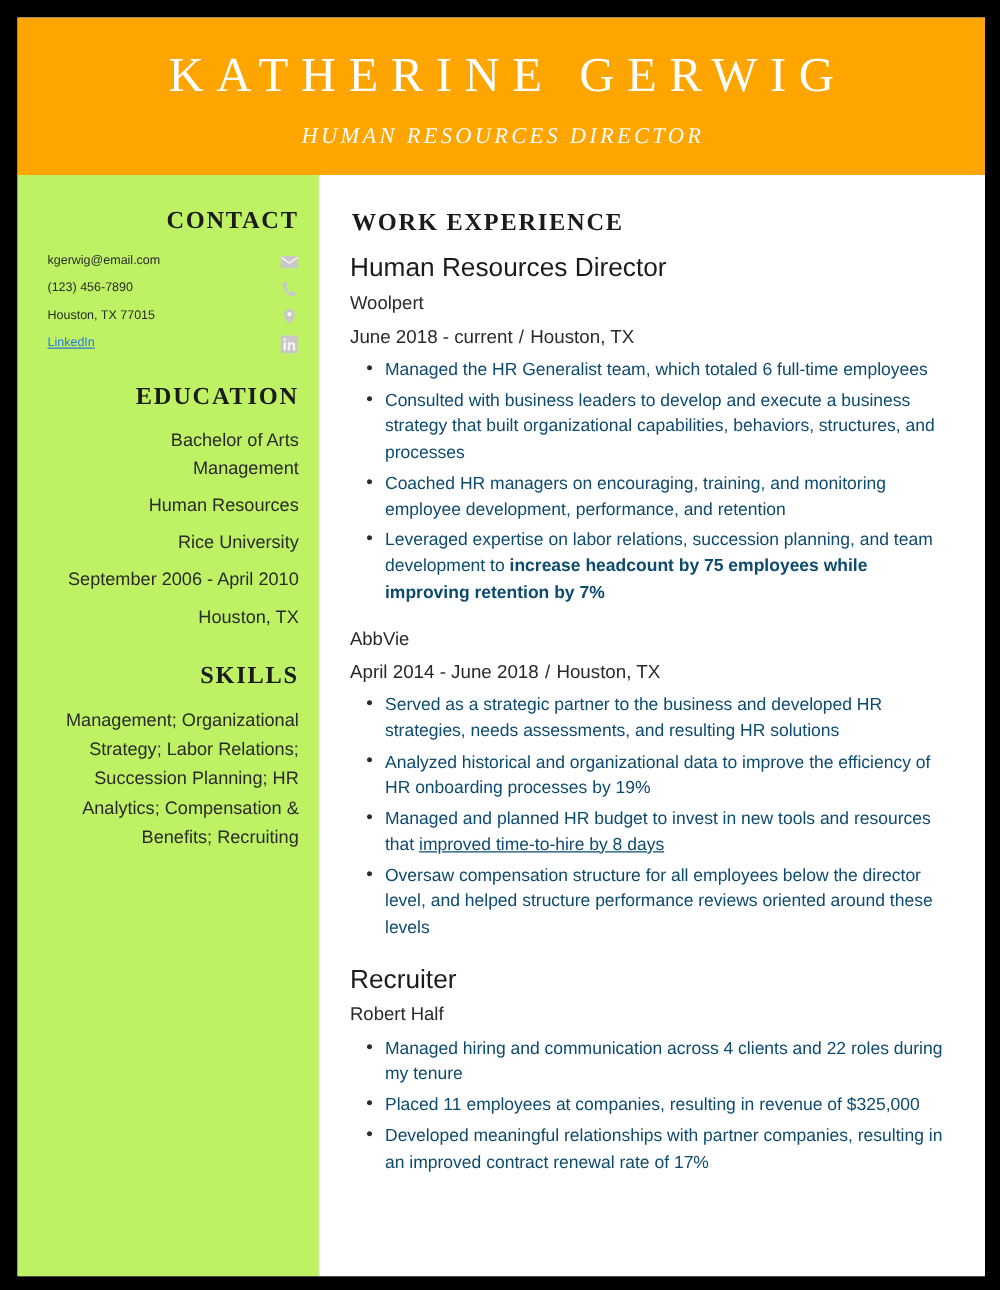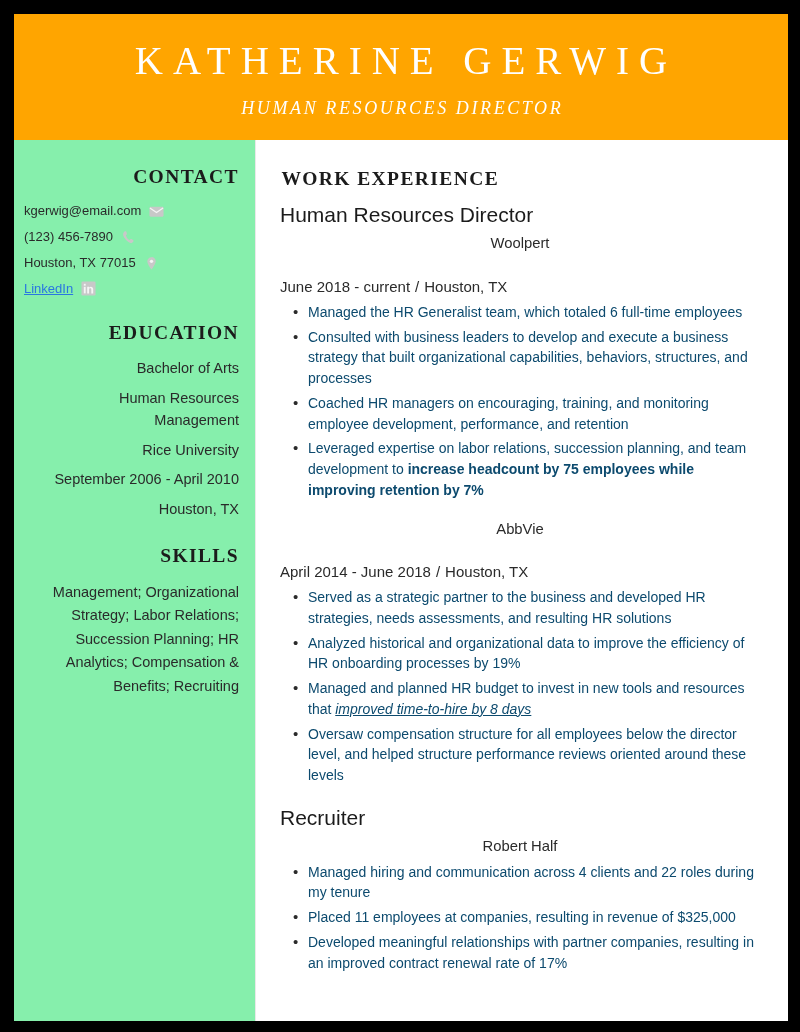--- a/index.html
+++ b/index.html
@@ -56,23 +56,23 @@
   
   .body {
     display: flex;
     align-items: stretch;
     height: 881px;
   }
 
   .sidebar {
     width: 242px;
     flex: 0 0 242px;
-    background: #86efac;
+    background: #bef264;
     border-right: 1px solid #e9e9e9;
-    padding: 26px 16px 0 10px;
+    padding: 26px 16px 0 24px;
     text-align: right;
   }
 
   .main {
     flex: 1 1 auto;
     background: #ffffff;
     padding: 28px 28px 0 24px;
   }
 
   
@@ -84,24 +84,24 @@
     letter-spacing: 1.4px;
     text-indent: 1.4px;
   }
   .sidebar .sec-head { margin-bottom: 14px; }
   .main .sec-head { margin-bottom: 11px; }
 
   
   .contact-row {
     display: flex;
     align-items: center;
-    justify-content: flex-start;
+    justify-content: space-between;
     gap: 8px;
     margin-bottom: 7px;
-    font-size: 13px;
+    font-size: 10px;
     color: #2a2a2a;
     line-height: 1.45;
   }
   .contact-text { white-space: nowrap; }
   .contact-link {
     color: #2a77e0;
     text-decoration: underline;
     white-space: nowrap;
     cursor: pointer;
   }
@@ -137,26 +137,25 @@
     font-size: 21px;
     font-weight: 400;
     color: #1b1b1b;
     line-height: 1.35;
   }
   .job-company {
     font-size: 14.8px;
     color: #2a2a2a;
     margin-top: 4px;
     line-height: 1.4;
-    text-align: center;
   }
   .job-meta {
     font-size: 15px;
     color: #2a2a2a;
-    margin-top: 22px;
+    margin-top: 5px;
     line-height: 1.4;
   }
   .job-meta .sep { padding: 0 5px; }
 
   .bullets {
     list-style: none;
     margin-top: 5px;
   }
   .bullets li {
     position: relative;
@@ -168,21 +167,21 @@
   }
   .bullets li::before {
     content: "\2022";
     position: absolute;
     left: 13px;
     top: -1px;
     font-size: 15px;
     color: #2a2a2a;
   }
   .bullets b { font-weight: 700; }
-  .bullets u { text-decoration: underline; font-style: italic; }
+  .bullets u { text-decoration: underline; }
 </style>
 </head>
 <body>
 
 <div id="page">
 
   <div class="header">
     <div class="header-name">KATHERINE GERWIG</div>
     <div class="header-title">HUMAN RESOURCES DIRECTOR</div>
   </div>
@@ -230,22 +229,22 @@
                   <path d="M6.6 13.2V6.2h2v1c.4-.7 1.1-1.1 2-1.1 1.5 0 2.4 1 2.4 2.7v4.4h-2V9.2c0-.9-.4-1.4-1.2-1.4s-1.2.5-1.2 1.4v4z" fill="#F5F5F5"></path>
                 </svg>
               </span>
             </div>
           </div>
       </div>
 
       <div class="side-block">
         <div class="sec-head">EDUCATION</div>
         <div class="side-line">Bachelor of Arts</div>
+        <div class="side-line">Management</div>
         <div class="side-line side-gap">Human Resources</div>
-        <div class="side-line">Management</div>
         <div class="side-line side-gap">Rice University</div>
         <div class="side-line side-gap">September 2006 - April 2010</div>
         <div class="side-line side-gap">Houston, TX</div>
       </div>
 
       <div class="side-block">
         <div class="sec-head">SKILLS</div>
         <div class="skills-text">Management; Organizational Strategy; Labor Relations; Succession Planning; HR Analytics; Compensation &amp; Benefits; Recruiting</div>
       </div>
 

